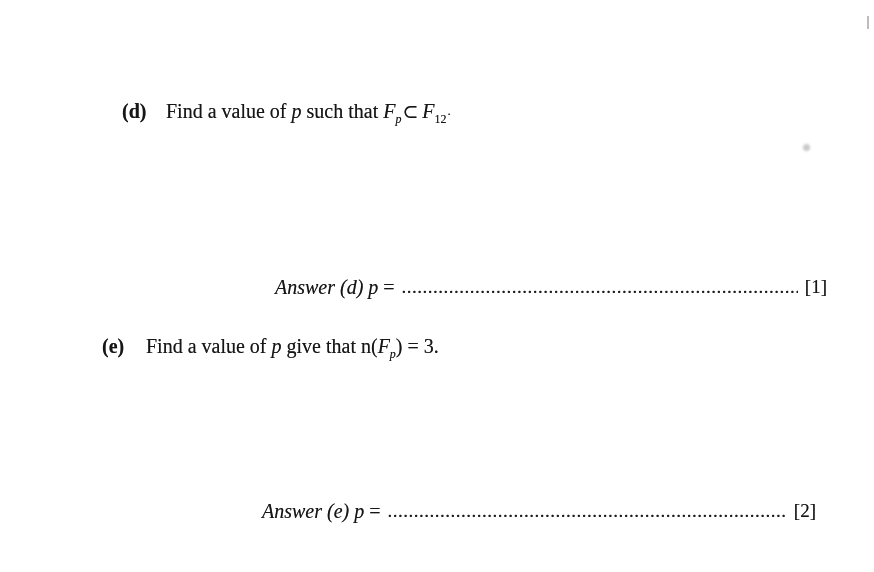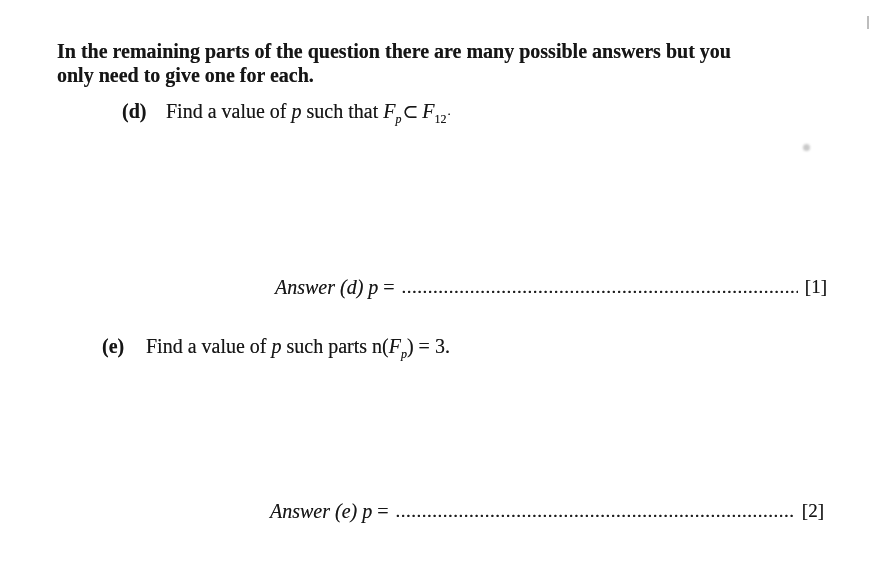--- a/index.html
+++ b/index.html
@@ -59,21 +59,21 @@
   }
 
   .answer-line {
     position: absolute;
     display: flex;
     align-items: flex-start;
     font-size: 20px;
     line-height: 24px;
   }
   .answer-line-d { left: 275px; top: 275px; width: 552px; }
-  .answer-line-e { left: 270px; top: 499px; width: 554px; }
+  .answer-line-e { left: 262px; top: 499px; width: 554px; }
 
   .ans-label { font-style: italic; white-space: pre; }
   .ans-equals { margin: 0 7px 0 5px; }
 
   .dots {
     flex: 1;
     overflow: hidden;
     white-space: nowrap;
     font-size: 19px;
     letter-spacing: 0.5px;
@@ -100,32 +100,31 @@
     height: 13px;
     background: #bdbdbd;
     filter: blur(0.6px);
   }
 </style>
 </head>
 <body>
 
 <div class="page">
 
-  <p class="intro"><span>In the remaining parts of the question there are many possible answers but you</span><br><span>only need to give one for each.</span></p>
 
   <div class="q-line q-line-d"><span class="q-label">(d)</span><span>Find a value of </span><span class="var">p</span><span> such that </span><span class="set-letter">F</span><span class="msub msub-italic">p</span><span class="rel">⊂</span><span class="set-letter">F</span><span class="msub">12</span><span class="raised-dot">.</span></div>
 
   <div class="answer-line answer-line-d">
       <span class="ans-label">Answer (d) p</span>
       <span class="ans-equals">=</span>
       <span class="dots">....................................................................................................</span>
       <span class="marks">[1]</span>
     </div>
 
-  <div class="q-line q-line-e"><span class="q-label">(e)</span><span>Find a value of </span><span class="var">p</span><span> such parts n(</span><span class="set-letter">F</span><span class="msub msub-italic">p</span><span>) = 3.</span></div>
+  <div class="q-line q-line-e"><span class="q-label">(e)</span><span>Find a value of </span><span class="var">p</span><span> give that n(</span><span class="set-letter">F</span><span class="msub msub-italic">p</span><span>) = 3.</span></div>
 
   <div class="answer-line answer-line-e">
       <span class="ans-label">Answer (e) p</span>
       <span class="ans-equals">=</span>
       <span class="dots">....................................................................................................</span>
       <span class="marks">[2]</span>
     </div>
 
   <div class="artifact-tick"></div>
   <div class="artifact-dot"></div>

